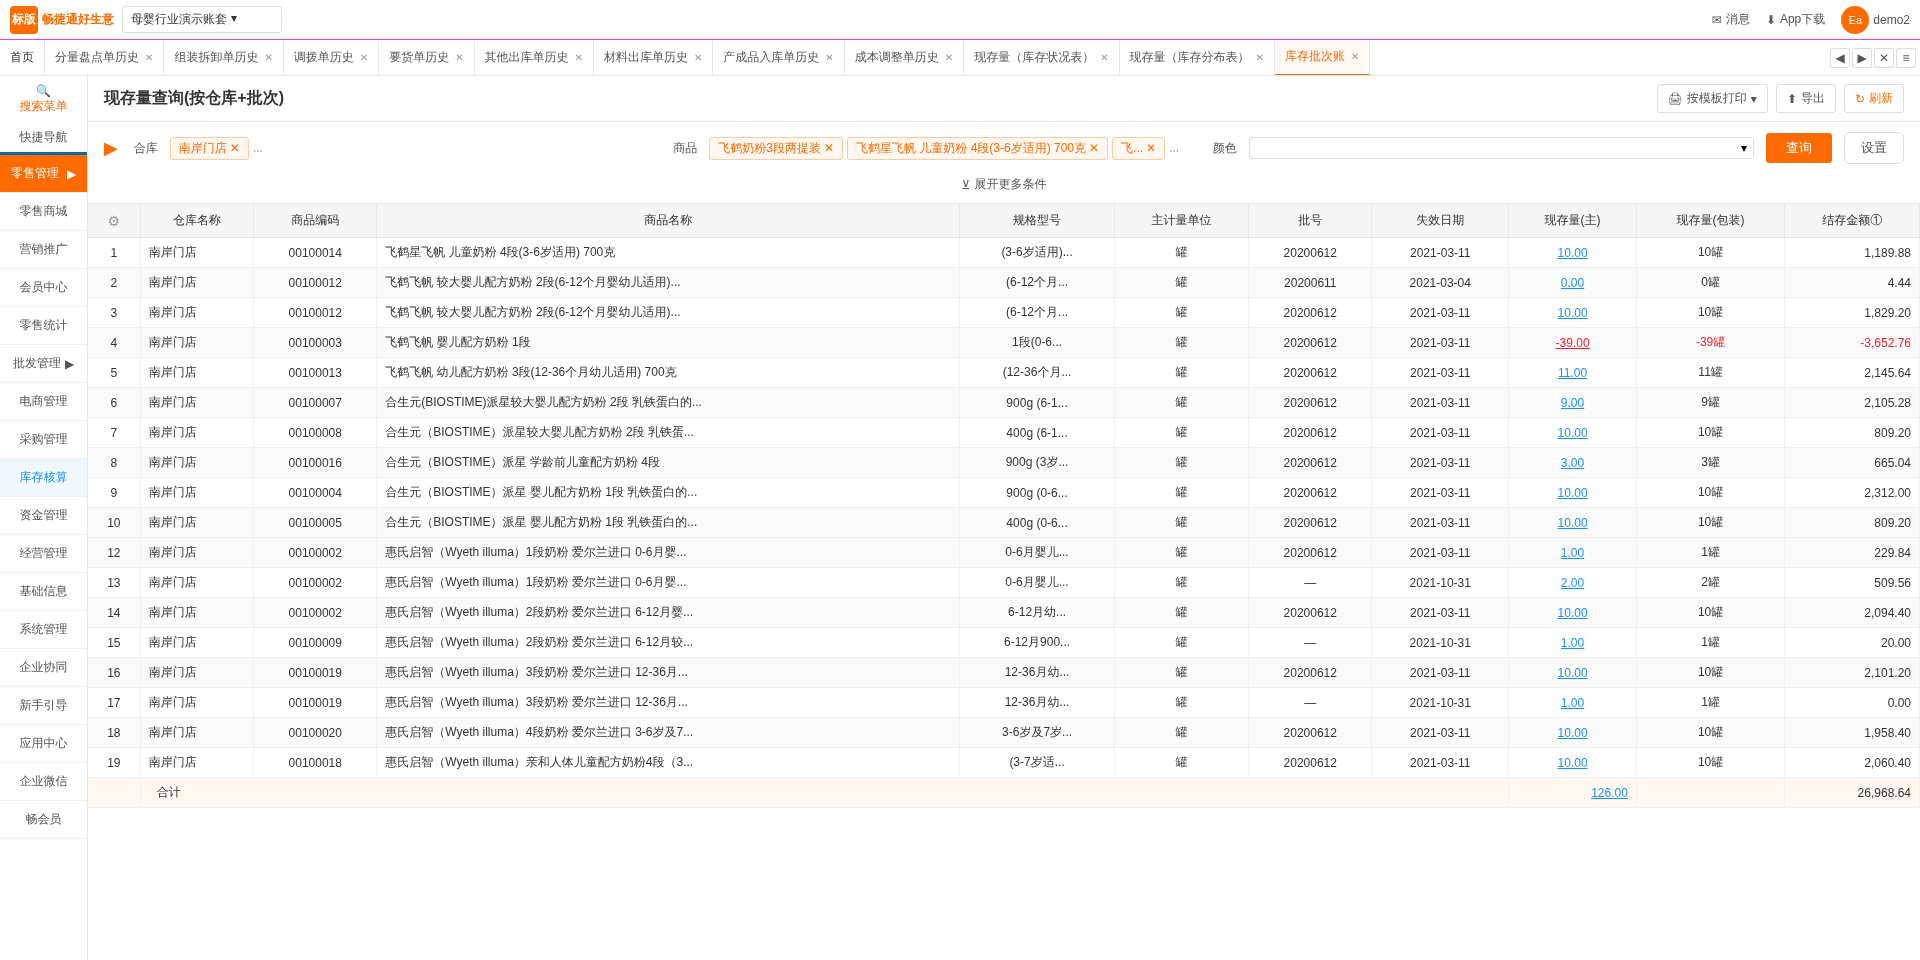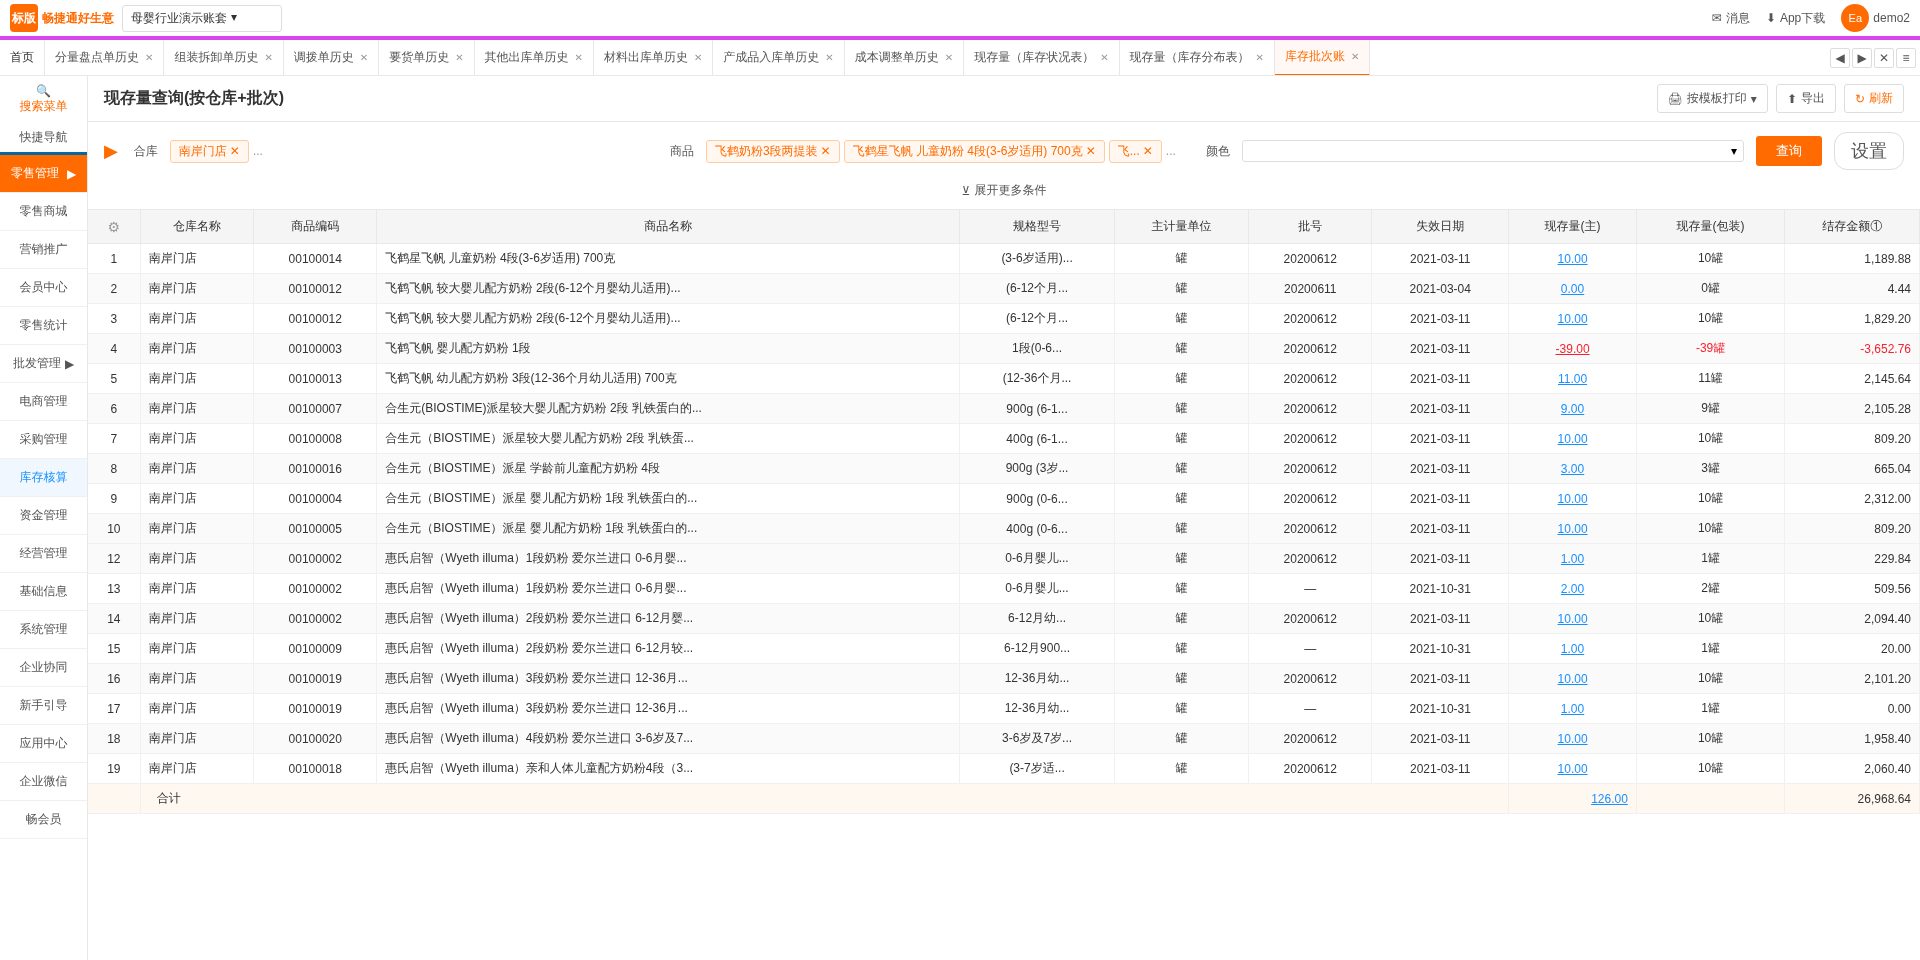--- a/index.html
+++ b/index.html
@@ -1,19 +1,19 @@
 <!DOCTYPE html>
 <html><head>
   <meta charset="utf-8">
   <style>
     * { box-sizing: border-box; margin: 0; padding: 0; font-family: 'Microsoft YaHei', Arial, sans-serif; font-size: 12px; }
     body { background: #f5f5f5; overflow: hidden; }
 
     
-    .top-bar { display: flex; align-items: center; background: #fff; height: 40px; border-bottom: 4px solid #d946ef; padding: 0 10px; gap: 8px; }
+    .top-bar { display: flex; align-items: center; background: #fff; height: 40px; border-bottom: 1px solid #d946ef; padding: 0 10px; gap: 8px; }
     .logo { display: flex; align-items: center; gap: 4px; color: #ff6b00; font-weight: bold; font-size: 13px; }
     .logo-icon { width: 28px; height: 28px; background: #ff6b00; border-radius: 4px; display: flex; align-items: center; justify-content: center; color: #fff; font-size: 10px; }
     .industry-selector { display: flex; gap: 4px; padding: 4px 8px; border: 1px solid #ddd; border-radius: 3px; cursor: pointer; font-size: 12px; color: #333; min-width: 160px; }
     .top-bar-right { margin-left: auto; display: flex; align-items: center; gap: 16px; }
     .top-bar-btn { display: flex; align-items: center; gap: 4px; color: #555; cursor: pointer; font-size: 12px; }
     .avatar { width: 28px; height: 28px; border-radius: 50%; background: #ff6b00; display: flex; align-items: center; justify-content: center; color: #fff; font-size: 11px; }
 
     
     .nav-tabs { display: flex; align-items: center; background: #fff; border-bottom: 1px solid #e8e8e8; height: 36px; overflow: hidden; }
     .nav-tab { display: flex; align-items: center; gap: 4px; padding: 0 10px; height: 36px; white-space: nowrap; cursor: pointer; font-size: 12px; color: #555; border-right: 1px solid #e8e8e8; position: relative; }
@@ -47,21 +47,21 @@
     .filter-row { display: flex; align-items: center; gap: 12px; flex-wrap: wrap; }
     .filter-expand-btn { display: flex; align-items: center; gap: 4px; color: #555; cursor: pointer; font-size: 12px; margin: 0 auto; margin-top: 6px; }
     .filter-label { color: #555; white-space: nowrap; font-size: 12px; }
     .filter-tags { display: flex; align-items: center; gap: 4px; flex-wrap: wrap; flex: 1; }
     .filter-tag { display: flex; align-items: center; gap: 3px; padding: 2px 8px; background: #fff7f0; border: 1px solid #ffcca0; border-radius: 3px; color: #ff6b00; font-size: 11px; }
     .filter-tag .tag-close { cursor: pointer; color: #ff6b00; }
     .filter-more { color: #999; cursor: pointer; }
     .filter-input-wrap { display: flex; align-items: center; border: 1px solid #ddd; border-radius: 3px; padding: 3px 6px; background: #fff; min-width: 180px; }
     .filter-input { border: none; outline: none; font-size: 12px; color: #333; width: 100%; }
     .btn-query { padding: 6px 20px; background: #ff6b00; color: #fff; border: none; border-radius: 3px; cursor: pointer; font-size: 13px; }
-    .btn-settings { padding: 6px 16px; background: #fff; color: #555; border: 1px solid #ddd; border-radius: 13px; cursor: pointer; font-size: 18px; }
+    .btn-settings { padding: 6px 16px; background: #fff; color: #555; border: 1px solid #ddd; border-radius: 6px; cursor: pointer; font-size: 13px; }
     .orange-arrow { color: #ff6b00; font-size: 18px; cursor: pointer; margin-right: 4px; }
 
     
     .table-wrap { flex: 1; overflow: auto; background: #fff; }
     table { width: 100%; border-collapse: collapse; }
     thead tr { background: #f5f5f5; }
     th { padding: 8px 8px; text-align: center; color: #333; font-weight: 500; border-bottom: 1px solid #e8e8e8; border-right: 1px solid #e8e8e8; white-space: nowrap; font-size: 12px; position: sticky; top: 0; background: #f5f5f5; z-index: 1; }
     td { padding: 6px 8px; text-align: center; border-bottom: 1px solid #f0f0f0; border-right: 1px solid #f0f0f0; color: #333; font-size: 12px; white-space: nowrap; }
     .td-left { text-align: left; }
     .td-link { color: #1890ff; text-decoration: underline; cursor: pointer; }

